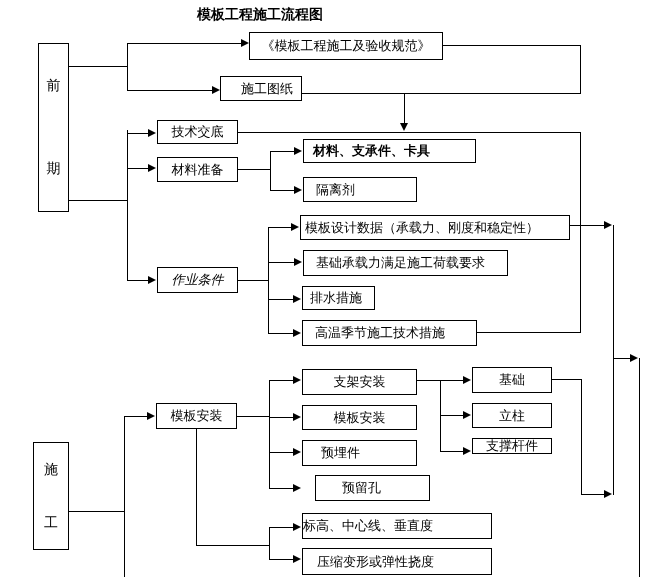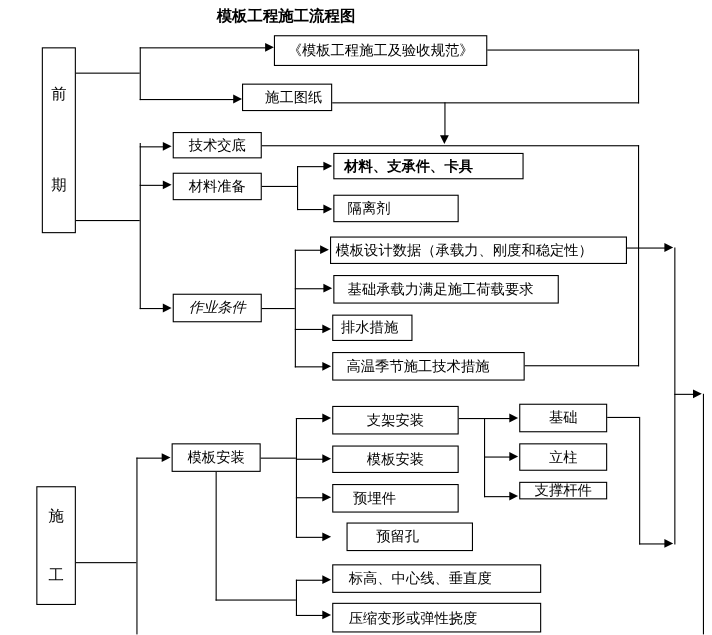--- a/index.html
+++ b/index.html
@@ -80,21 +80,21 @@
       <div class="node" style="left: 303px; top: 177px; width: 114px; height: 25px; justify-content: flex-start; padding-left: 12px;">隔离剂</div>
       <div class="node" style="left: 300px; top: 215px; width: 270px; height: 25px; justify-content: flex-start; padding-left: 4px;">模板设计数据（承载力、刚度和稳定性）</div>
       <div class="node" style="left: 303px; top: 250px; width: 205px; height: 26px; justify-content: flex-start; padding-left: 12px;">基础承载力满足施工荷载要求</div>
       <div class="node" style="left: 302px; top: 286px; width: 73px; height: 24px; justify-content: flex-start; padding-left: 7px;">排水措施</div>
       <div class="node" style="left: 302px; top: 320px; width: 175px; height: 26px; justify-content: flex-start; padding-left: 12px;">高温季节施工技术措施</div>
       <div class="node" style="left: 156px; top: 403px; width: 81px; height: 26px;">模板安装</div>
       <div class="node" style="left: 302px; top: 369px; width: 115px; height: 26px;">支架安装</div>
       <div class="node" style="left: 302px; top: 405px; width: 115px; height: 25px;">模板安装</div>
       <div class="node" style="left: 302px; top: 440px; width: 115px; height: 26px; justify-content: flex-start; padding-left: 18px;">预埋件</div>
       <div class="node" style="left: 302px; top: 475px; width: 115px; height: 26px; justify-content: flex-start; padding-left: 26px; margin-left: 13px;">预留孔</div>
-      <div class="node" style="left: 302px; top: 513px; width: 190px; height: 26px; justify-content: flex-start; padding-left: 14px;">标高、中心线、垂直度</div>
+      <div class="node" style="left: 302px; top: 513px; width: 190px; height: 26px; justify-content: flex-start; ">标高、中心线、垂直度</div>
       <div class="node" style="left: 302px; top: 548px; width: 190px; height: 27px; justify-content: flex-start; padding-left: 14px;">压缩变形或弹性挠度</div>
       <div class="node" style="left: 472px; top: 367px; width: 80px; height: 26px;">基础</div>
       <div class="node" style="left: 472px; top: 403px; width: 80px; height: 25px;">立柱</div>
       <div class="node" style="left: 472px; top: 438px; width: 80px; height: 16px;">支撑杆件</div>
       <div class="hline" style="left: 69px; top: 66px; width: 58px;"></div>
       <div class="hline" style="left: 127px; top: 43px; width: 116px;"></div>
       <div class="hline" style="left: 127px; top: 90px; width: 87px;"></div>
       <div class="hline" style="left: 443px; top: 45px; width: 138px;"></div>
       <div class="hline" style="left: 302px; top: 93px; width: 279px;"></div>
       <div class="hline" style="left: 238px; top: 132px; width: 343px;"></div>

